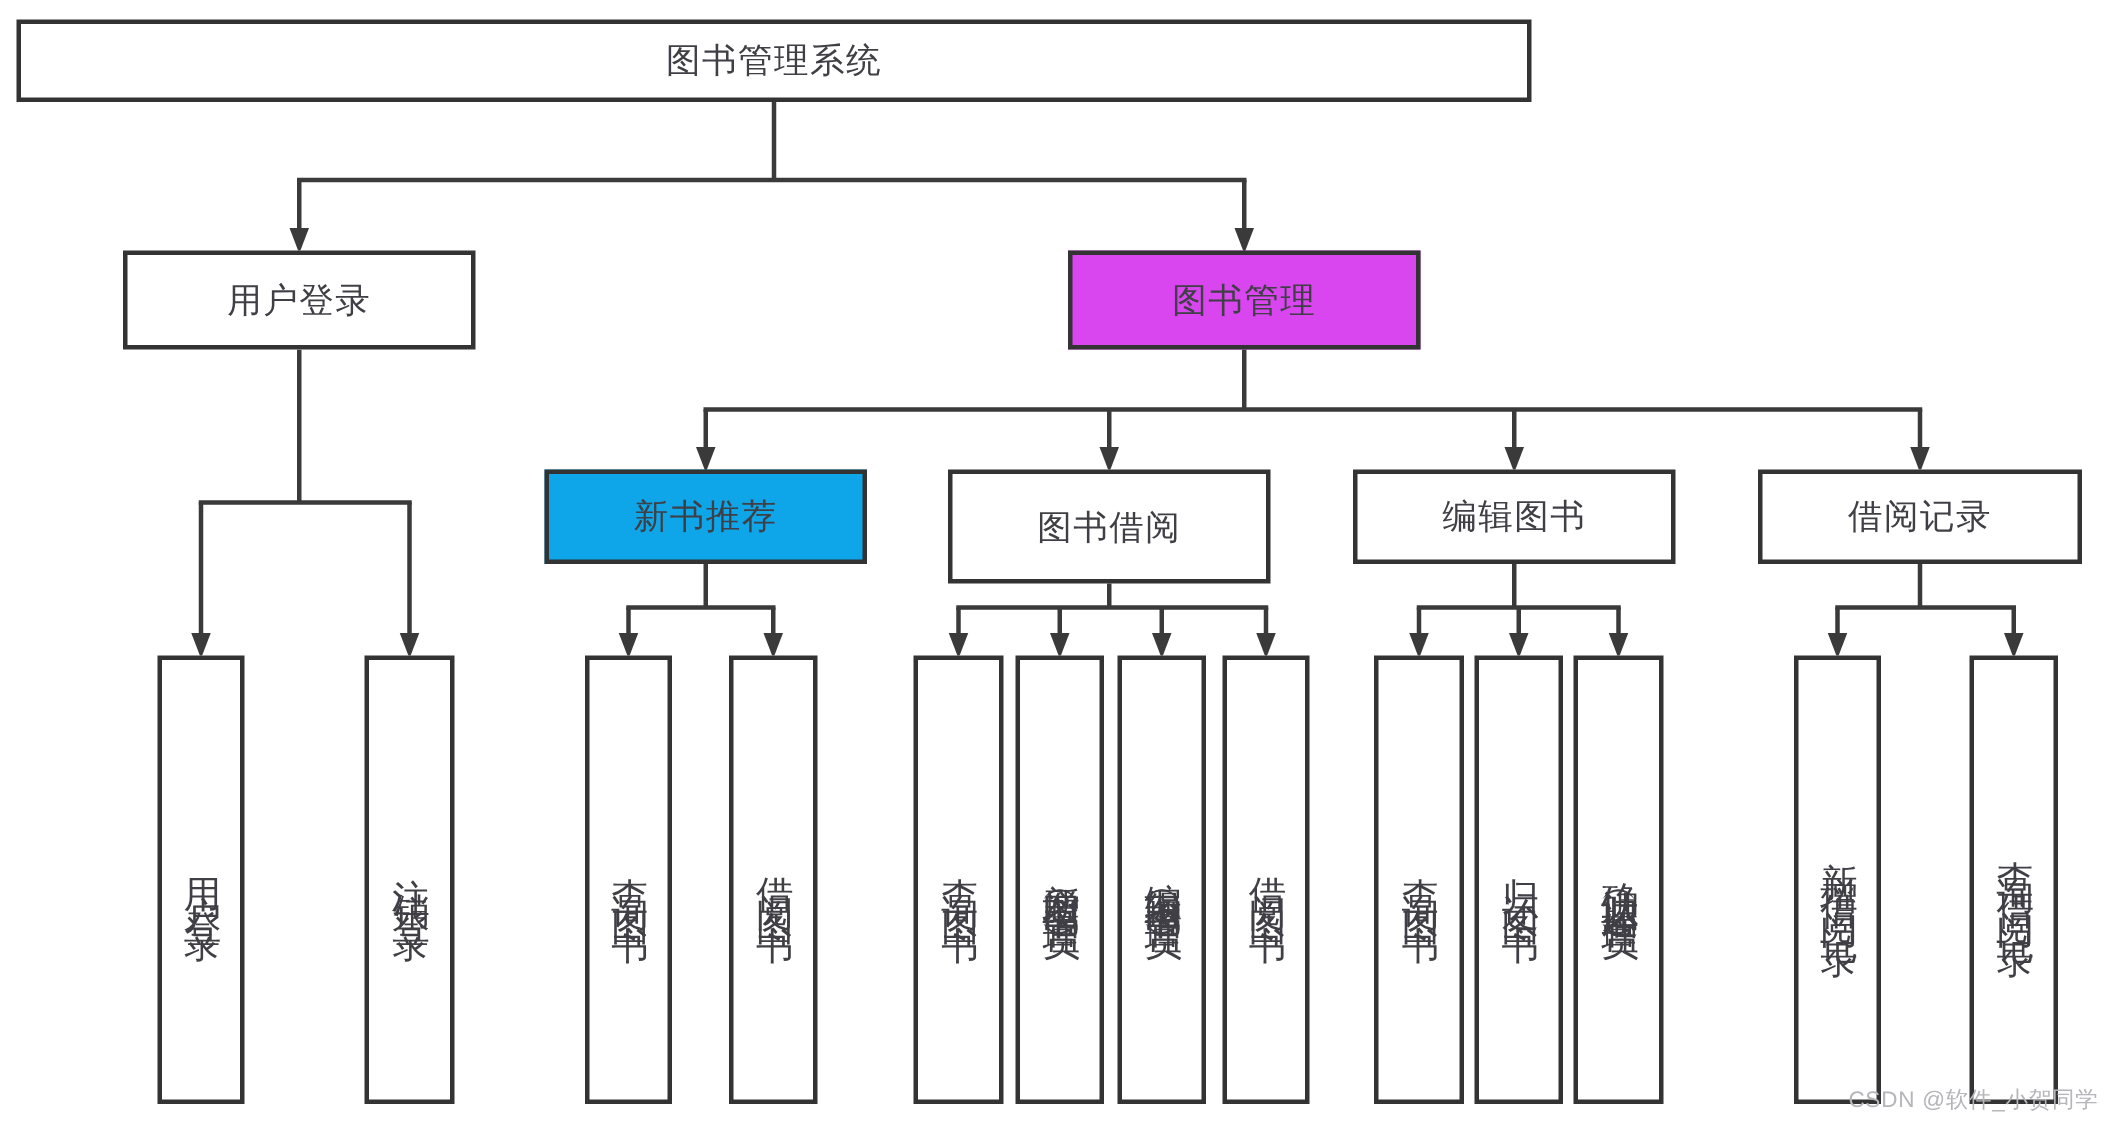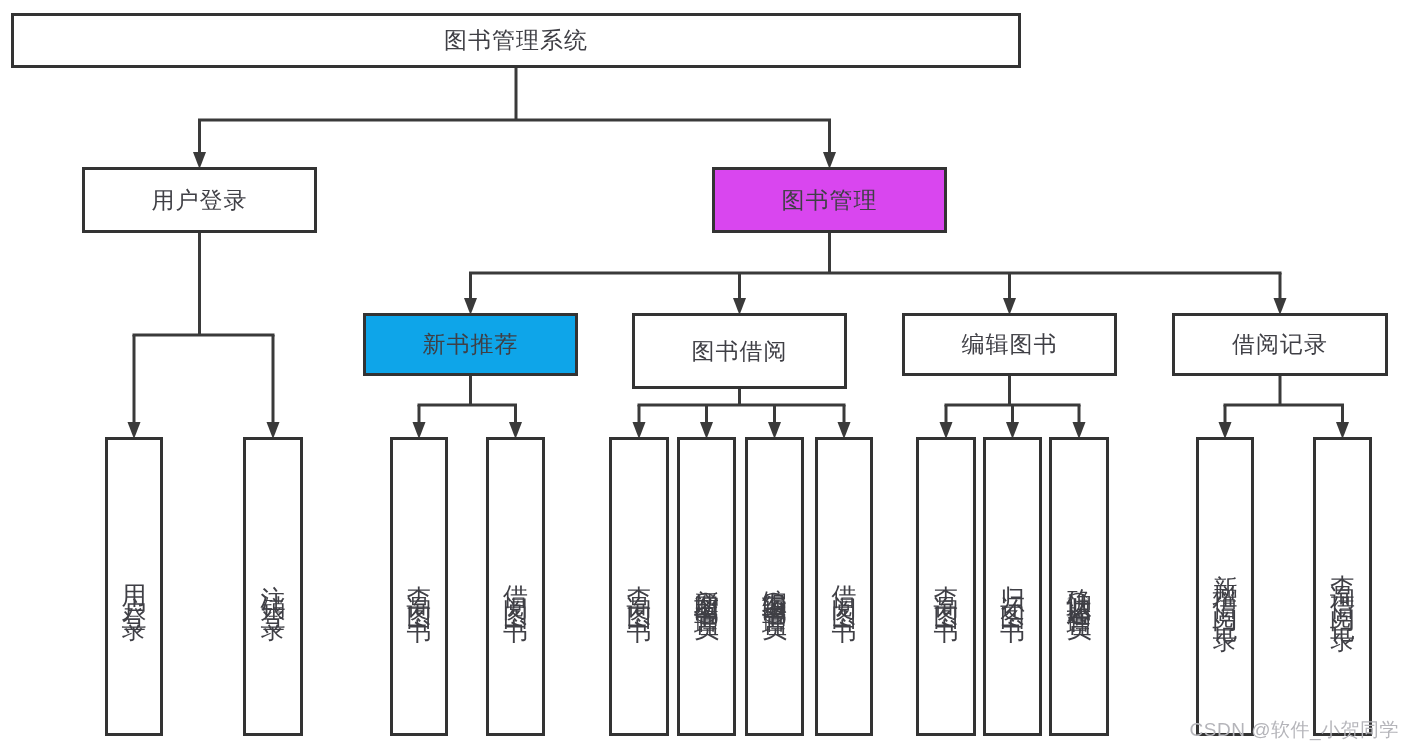--- a/index.html
+++ b/index.html
@@ -34,21 +34,21 @@
     text-orientation:mixed;
     font-size:25px;
     line-height:1;
     white-space:nowrap;
   }
   #watermark{
     position:absolute;
     right:6px;
     bottom:4px;
     color:#b5b5ba;
-    font-size:19px;
+    font-size:15px;
     letter-spacing:0.5px;
     white-space:nowrap;
     z-index:5;
     text-align:center;
   }
 </style>
 </head>
 <body>
 
 <div id="canvas">

